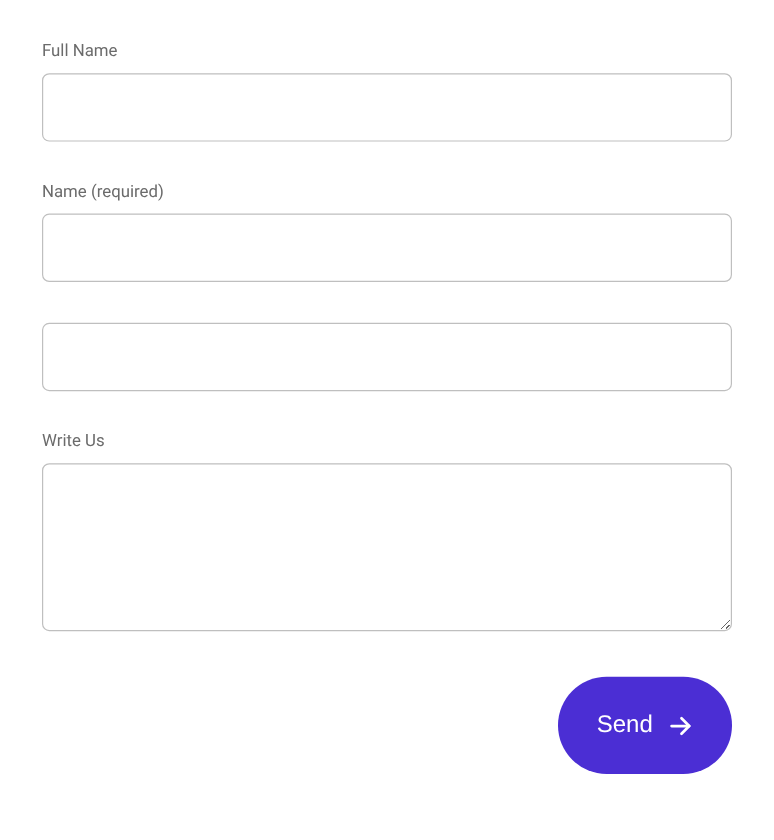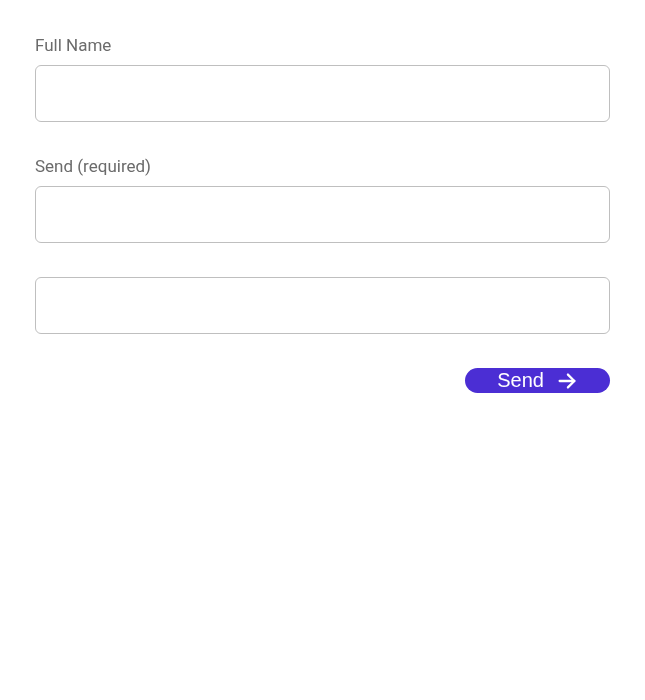--- a/index.html
+++ b/index.html
@@ -12,21 +12,21 @@
       background: #fff;
       width: 645px;
       height: 700px;
       padding: 35px;
     }
     .form-group {
       margin-bottom: 34px;
     }
     .form-label {
       display: block;
-      font-size: 17px;
+      font-size: 14px;
       color: #6b6b6b;
       margin-bottom: 10px;
       font-weight: 400;
     }
     .form-input {
       width: 100%;
       height: 57px;
       border: 1px solid #bfbfbf;
       border-radius: 6px;
       padding: 12px 15px;
@@ -54,21 +54,21 @@
       margin-top: 33px;
     }
     .send-button {
       display: inline-flex;
       align-items: center;
       gap: 12px;
       background: #4b2ed4;
       color: #fff;
       border: none;
       border-radius: 50px;
-      padding: 1px 32px;
+      padding: 29px 32px;
       font-size: 20px;
       font-weight: 500;
       cursor: pointer;
     }
     .send-button svg {
       width: 22px;
       height: 22px;
       stroke: #fff;
       stroke-width: 2.5;
       fill: none;
@@ -80,28 +80,32 @@
 <body>
 
 <form>
 
   <div class="form-group">
     <label class="form-label">Full Name</label>
     <input type="text" class="form-input" value="" style="">
   </div>
 
   <div class="form-group">
-    <label class="form-label">Send (required)</label>
+    <label class="form-label">Name (required)</label>
     <input type="tel" class="form-input" value="" style="">
   </div>
 
   <div class="form-group">
     <input type="email" class="form-input" value="" style="">
   </div>
 
+  <div class="form-group">
+    <label class="form-label">Write Us</label>
+    <textarea class="form-textarea" style=""></textarea>
+  </div>
 
   <div class="button-row">
     <button type="submit" class="send-button">
       <span>Send</span>
       <svg viewBox="0 0 24 24">
         <line x1="4" y1="12" x2="20" y2="12"></line>
         <polyline points="13 5 20 12 13 19"></polyline>
       </svg>
     </button>
   </div>

